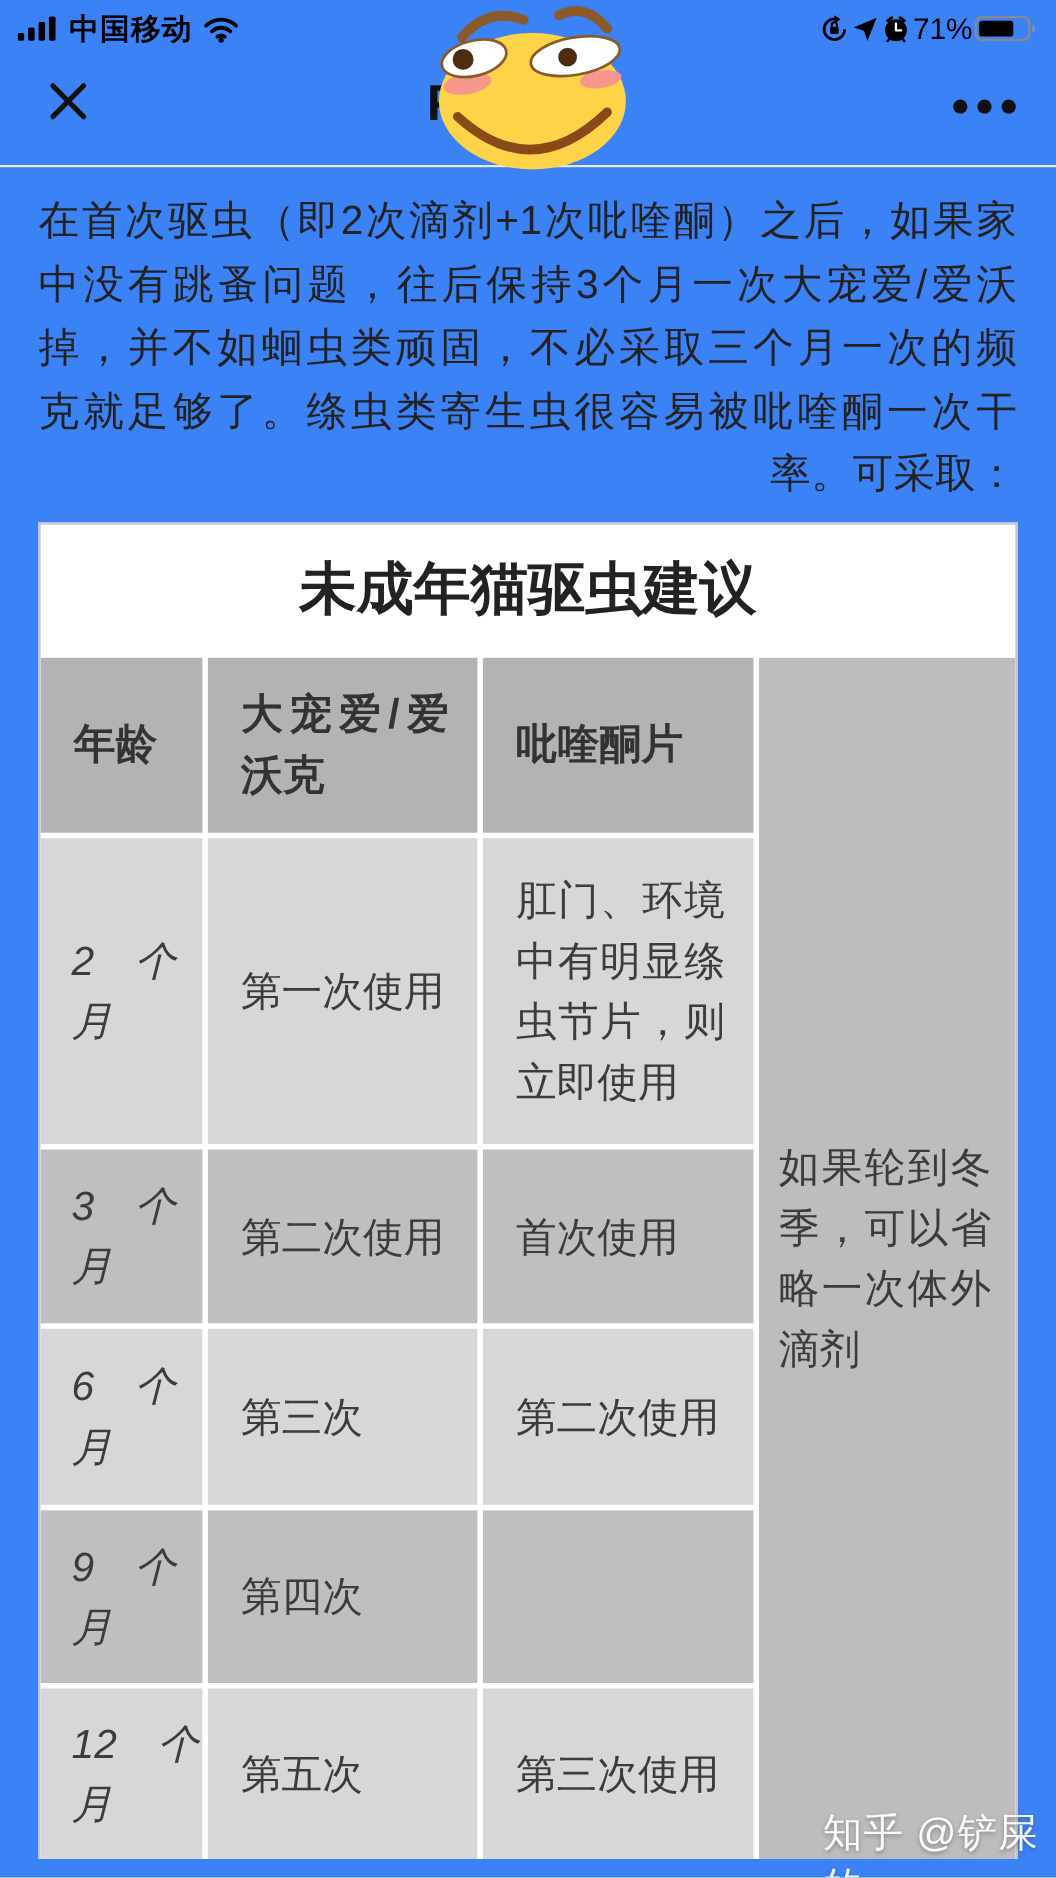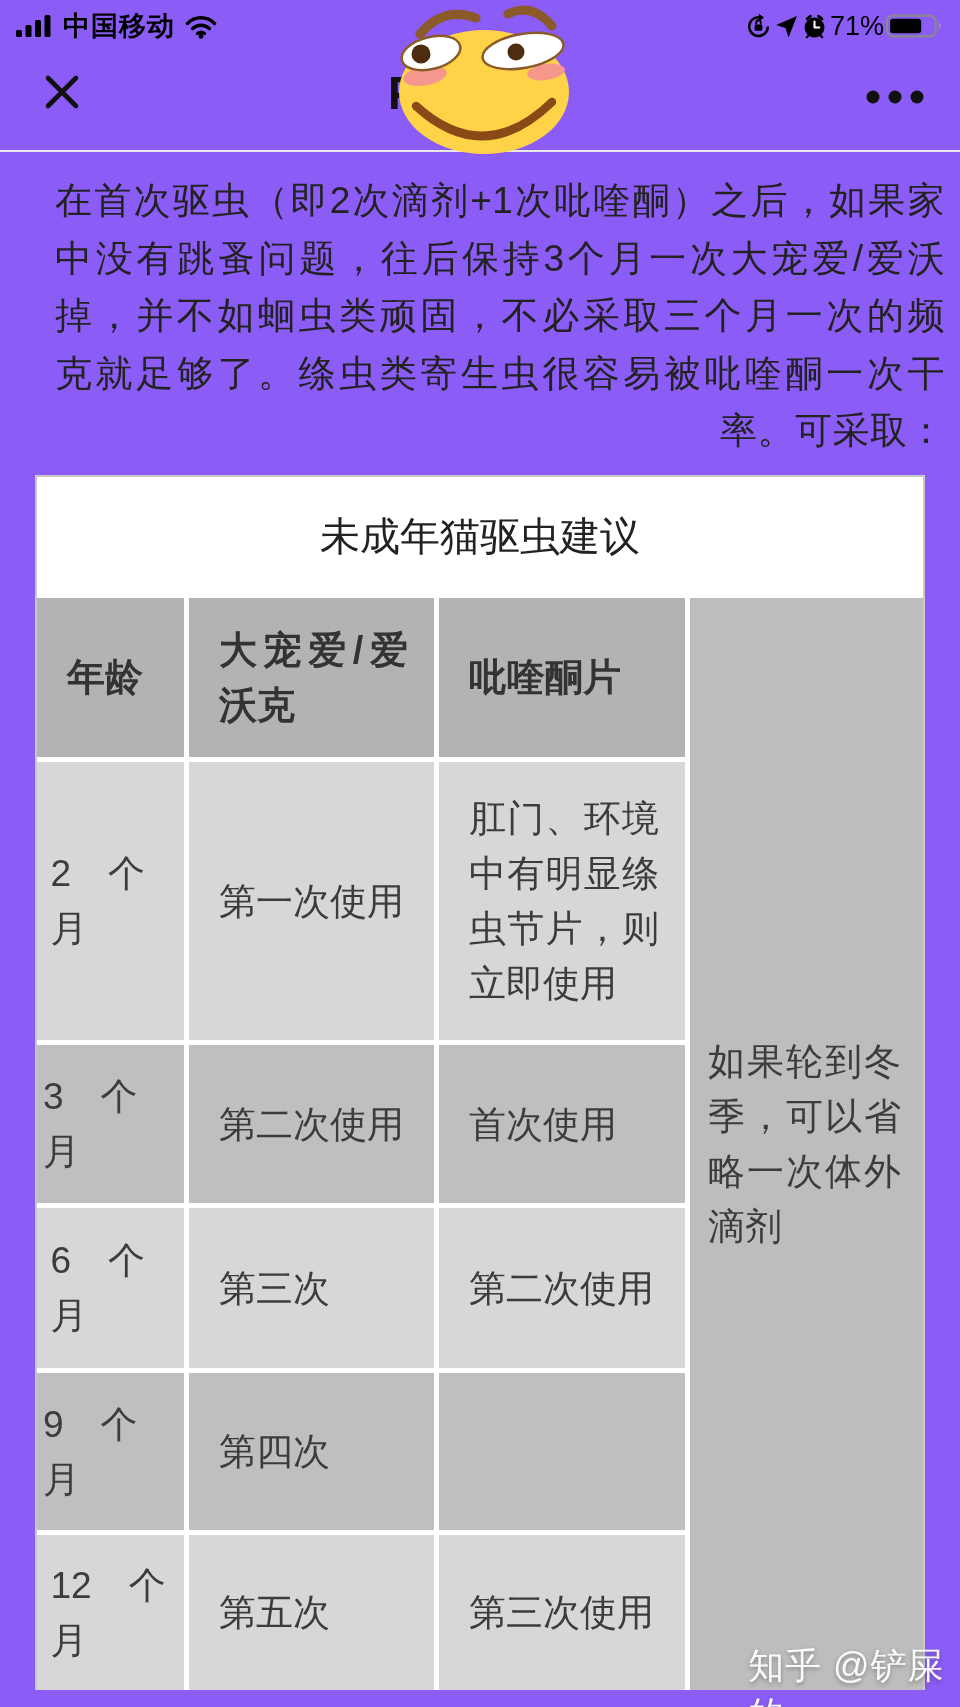--- a/index.html
+++ b/index.html
@@ -1,52 +1,52 @@
 <!DOCTYPE html>
 <html><head>
 <meta charset="utf-8">
 <style>
   html,body{margin:0;padding:0;background:#fff;}
-  #screen{position:relative;width:960px;height:1707px;background:#8b5cf6;overflow:hidden;
+  #screen{position:relative;width:960px;height:1707px;background:#3b82f6;overflow:hidden;
           font-family:"Liberation Sans",sans-serif;color:#1c1c1c;}
 
   
   .sb-left{position:absolute;left:16px;top:10px;height:32px;display:flex;align-items:center;gap:9px;}
   .sb-right{position:absolute;right:14px;top:10px;height:32px;display:flex;align-items:center;gap:2px;}
   .carrier{font-size:27px;font-weight:600;letter-spacing:1px;color:#000;}
   .pct{font-size:27px;color:#000;}
 
   
   .closebtn{position:absolute;left:40px;top:70px;width:44px;height:44px;}
   .morebtn{position:absolute;left:864px;top:88px;width:64px;height:18px;}
   .navtitle{position:absolute;left:388px;top:66px;font-size:46px;font-weight:600;color:#111;z-index:1;}
   .navline{position:absolute;left:0;top:150px;width:960px;height:2px;background:#e8e8e8;}
   .emoji{position:absolute;left:392px;top:2px;z-index:5;}
 
   
-  .para{position:absolute;left:35px;top:172px;width:890px;font-size:37px;color:#222;margin-left:20px;}
+  .para{position:absolute;left:35px;top:172px;width:890px;font-size:37px;color:#222;}
   .pline{height:57.6px;line-height:57.6px;text-align:justify;text-align-last:justify;letter-spacing:0.5px;}
   .pline-last{height:57.6px;line-height:57.6px;text-align:right;letter-spacing:0.5px;}
 
   
   .cat-table{position:absolute;left:35px;top:475px;width:890px;box-sizing:border-box;
              border:2px solid #c9c9c9;border-bottom:none;background:#fff;}
   .t-title{height:118px;display:flex;align-items:center;justify-content:center;
-           font-size:40px;font-weight:normal;color:#222;border-bottom:3px solid #fff;border-radius:14px;}
+           font-size:52px;font-weight:bold;color:#222;border-bottom:3px solid #fff;border-radius:14px;}
   .t-body{display:grid;grid-template-columns:147px 245px 246px 233px;
           grid-template-rows:159px 278px 158px 160px 157px 155px;gap:5px;background:#fff;}
   .cell{display:flex;align-items:center;box-sizing:border-box;font-size:37px;color:#3c3c3c;
         padding:0 26px 0 30px;line-height:55px;}
   .cell-text{width:100%;}
   .hdr{background:#b3b3b3;font-weight:bold;font-size:38px;color:#333;}
   .light{background:#d7d7d7;justify-content:center;}
   .dark{background:#bfbfbf;}
   .note-cell{background:#bdbdbd;padding:0 22px 0 18px;}
   .just .cell-text{text-align:justify;}
-  .age{padding:0 0 0 6px;}
+  .age{padding:0 0 0 28px;font-style:italic;}
   .age .cell-text{width:126px;}
 
   
   .wm{position:absolute;left:748px;top:1642px;font-size:36px;color:rgba(255,255,255,0.95);
       text-shadow:0 2px 4px rgba(60,60,60,0.45);letter-spacing:1px;}
 </style>
 </head>
 <body>
 
 <div id="screen">

